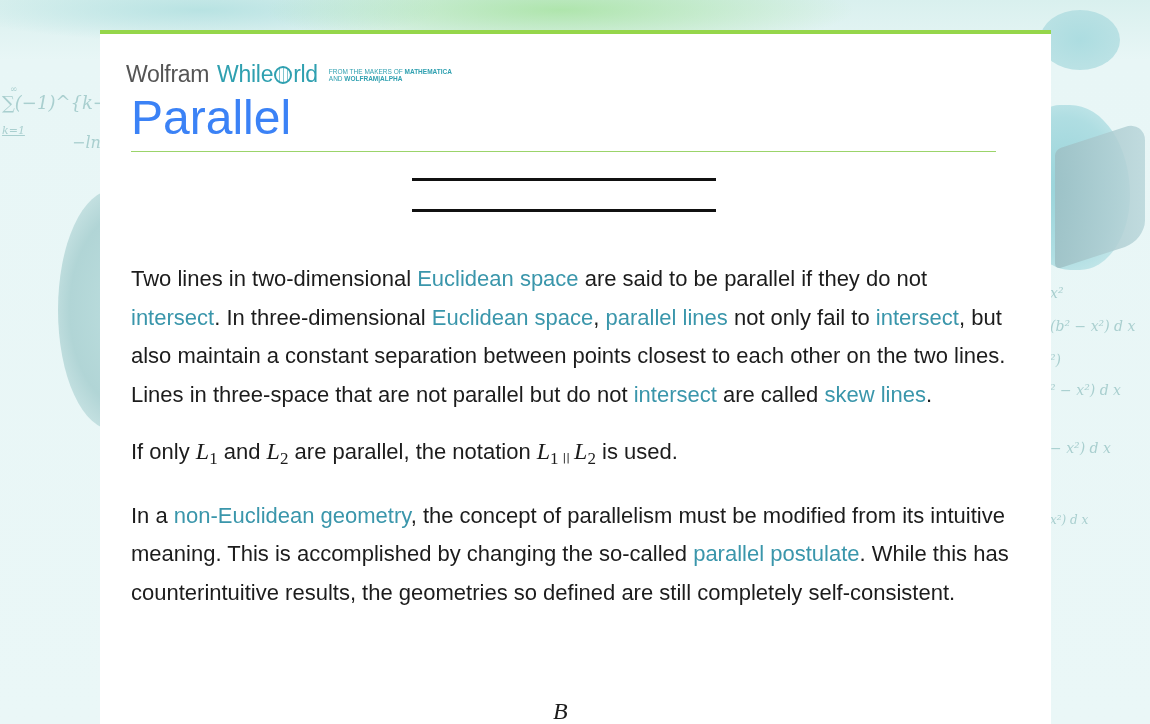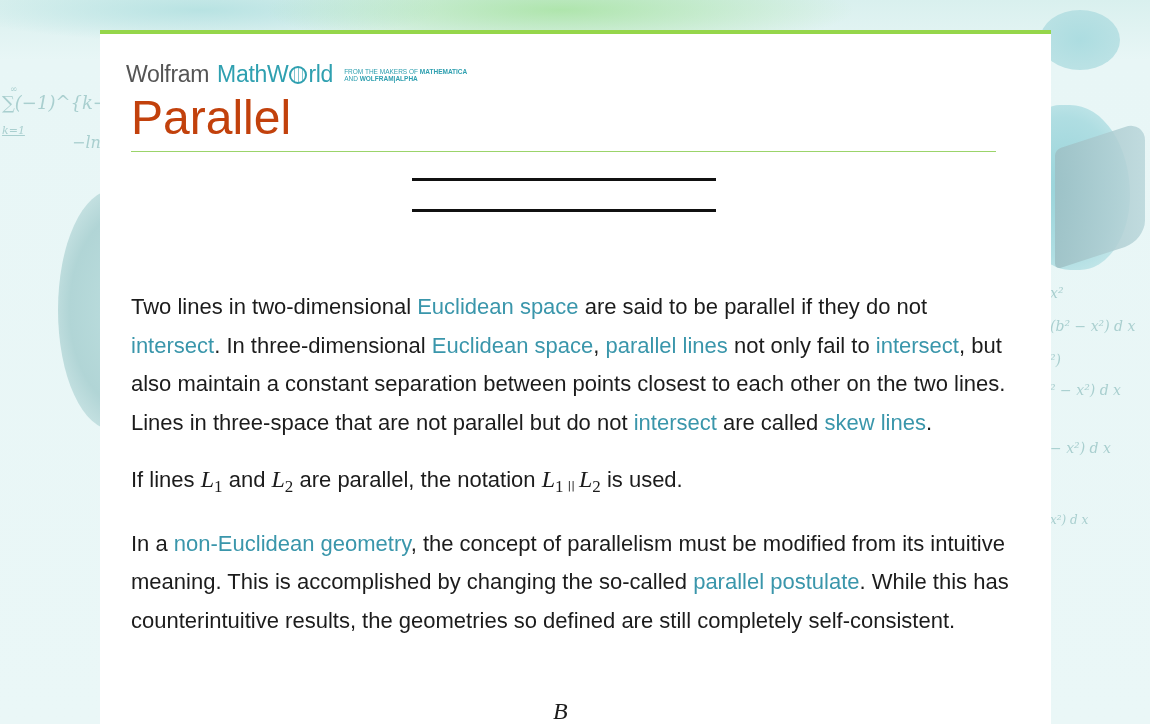--- a/index.html
+++ b/index.html
@@ -57,33 +57,32 @@
     .brand .wolfram { font-size: 23px; color: #555555; letter-spacing: -0.3px; }
     .brand .mathworld { font-size: 23px; color: #2fa0b0; letter-spacing: -0.3px; }
     .brand .globe {
       display: inline-block; width: 18px; height: 18px; border-radius: 50%;
       border: 2px solid #2fa0b0; vertical-align: -2px; margin: 0 1px;
       background: repeating-linear-gradient(90deg, transparent 0 3px, rgba(47,160,176,0.6) 3px 4px);
     }
     .brand .tagline { display: flex; flex-direction: column; font-size: 6.5px; line-height: 7px; color: #2fa0b0; margin-left: 3px; }
     .brand .tagline b { font-weight: bold; }
     .page-title {
-      position: absolute; left: 31px; top: 56px; font-size: 48px; color: #c2410c;
+      position: absolute; left: 31px; top: 56px; font-size: 48px; color: #3b82f6;
       font-weight: normal; letter-spacing: 0px;
     }
     .title-rule {
       position: absolute; left: 31px; top: 117px; width: 865px; height: 1px; background: #9bd46a;
     }
     .figure { position: absolute; left: 312px; top: 144px; width: 304px; height: 40px; }
     .figure .line { position: absolute; left: 0; width: 304px; height: 3px; background: #111; }
     .content {
       position: absolute; left: 31px; top: 226px; width: 880px;
       font-size: 22px; line-height: 38.5px; color: #1c1c1c;
       font-family: "Liberation Sans", sans-serif;
-      margin-top: 28px;
     }
     .content p { margin-bottom: 18px; }
     .content a { color: #3a96ab; text-decoration: none; }
     .math { font-family: "Liberation Serif", "DejaVu Serif", serif; font-style: italic; font-size: 24px; }
     .math sub { font-style: normal; font-size: 17px; vertical-align: -5px; }
     .parallel-sym { font-family: "DejaVu Sans", sans-serif; font-size: 11px; font-style: normal; margin: 0 4px; vertical-align: -2px; }
     .fig-label {
       position: absolute; left: 453px; top: 664px;
       font-family: "Liberation Serif", serif; font-style: italic; font-size: 24px; color: #1c1c1c;
     }
@@ -106,41 +105,41 @@
   <div class="formula" style="left:1050px; top:318px; font-size:14px;">(b² − x²)  d x</div>
   <div class="formula" style="left:1050px; top:352px; font-size:14px;">²)</div>
   <div class="formula" style="left:1050px; top:382px; font-size:14px;">² − x²)  d x</div>
   <div class="formula" style="left:1050px; top:440px; font-size:14px;">− x²)  d x</div>
   <div class="formula" style="left:1050px; top:485px; font-size:12px;margin-top:28px;">x²)  d x</div>
 </div>
 
 <div class="page">
   <div class="brand">
     <span class="wolfram">Wolfram</span>
-    <span class="mathworld"><span>MathW</span><span class="globe"></span><span>rld</span></span>
+    <span class="mathworld"><span>While</span><span class="globe"></span><span>rld</span></span>
     <span class="tagline">
       <span><span>FROM THE MAKERS OF </span><b>MATHEMATICA</b></span>
       <span><span>AND </span><b>WOLFRAM|ALPHA</b></span>
     </span>
   </div>
 
   <h1 class="page-title">Parallel</h1>
   <div class="title-rule"></div>
 
   <div class="figure">
     <div class="line" style="top:0;"></div>
     <div class="line" style="top:31px;"></div>
   </div>
 
   <div class="content">
     <p>
       <span>Two lines in two-dimensional </span><a href="#">Euclidean space</a><span> are said to be parallel if they do not </span><a href="#">intersect</a><span>. In three-dimensional </span><a href="#">Euclidean space</a><span>, </span><a href="#">parallel lines</a><span> not only fail to </span><a href="#">intersect</a><span>, but also maintain a constant separation between points closest to each other on the two lines. Lines in three-space that are not parallel but do not </span><a href="#">intersect</a><span> are called </span><a href="#">skew lines</a><span>.</span>
     </p>
     <p>
-      <span>If lines </span><span class="math"><span>L</span><sub>1</sub></span><span> and </span><span class="math"><span>L</span><sub>2</sub></span><span> are parallel, the notation </span><span class="math"><span>L</span><sub>1</sub><span class="parallel-sym">||</span><span>L</span><sub>2</sub></span><span> is used.</span>
+      <span>If only </span><span class="math"><span>L</span><sub>1</sub></span><span> and </span><span class="math"><span>L</span><sub>2</sub></span><span> are parallel, the notation </span><span class="math"><span>L</span><sub>1</sub><span class="parallel-sym">||</span><span>L</span><sub>2</sub></span><span> is used.</span>
     </p>
     <p>
       <span>In a </span><a href="#">non-Euclidean geometry</a><span>, the concept of parallelism must be modified from its intuitive meaning. This is accomplished by changing the so-called </span><a href="#">parallel postulate</a><span>. While this has counterintuitive results, the geometries so defined are still completely self-consistent.</span>
     </p>
   </div>
 
   <div class="fig-label">B</div>
 </div>
 
 </body></html>

